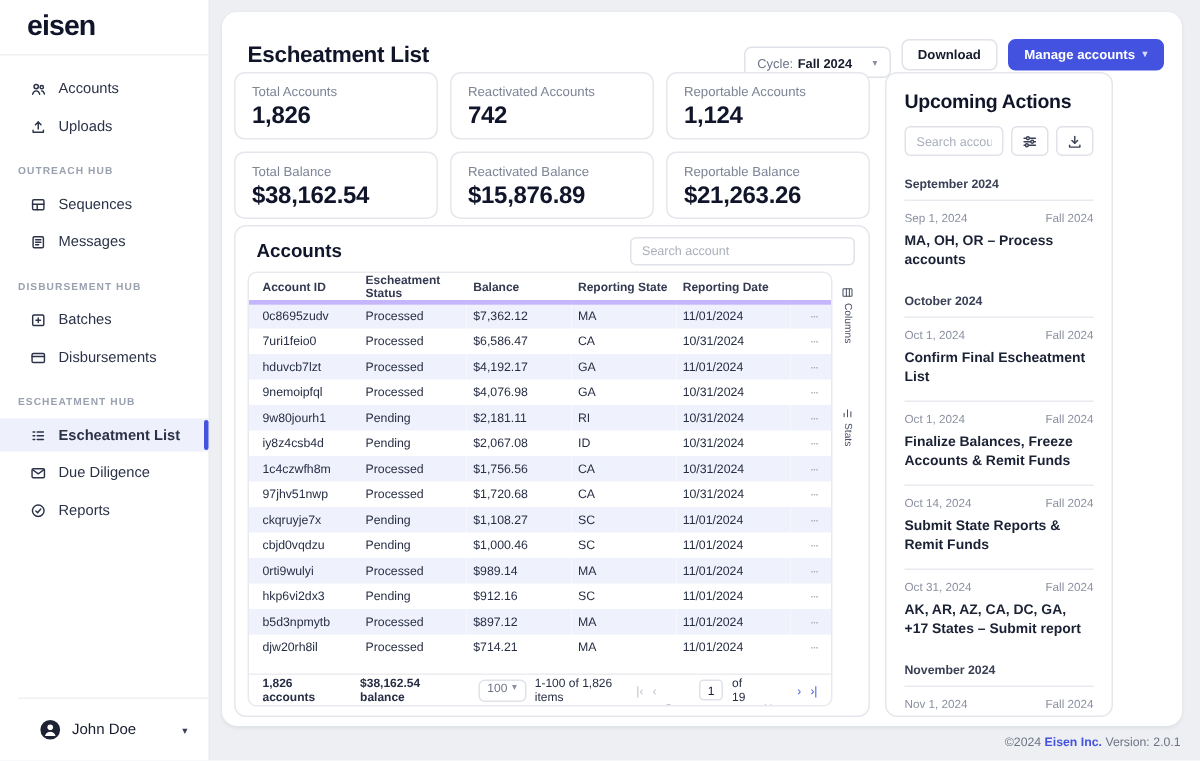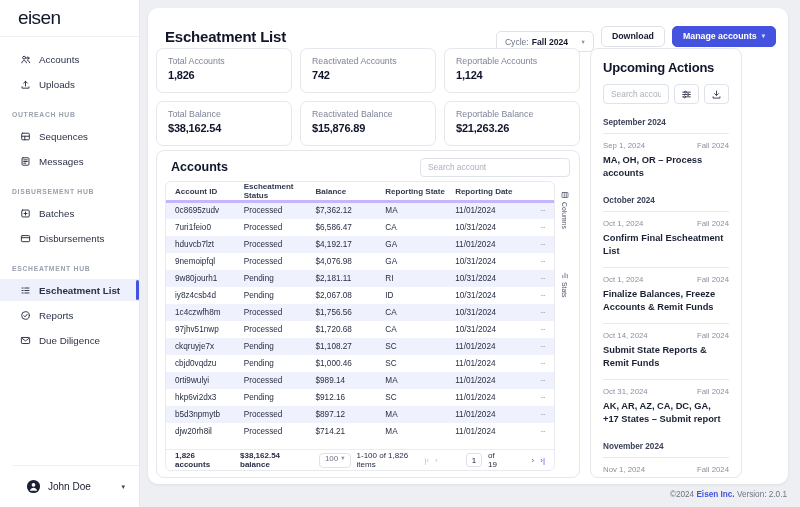--- a/index.html
+++ b/index.html
@@ -3,21 +3,21 @@
 <meta charset="utf-8">
 <style>
   * { box-sizing: border-box; margin: 0; padding: 0; }
   :root { --accent:#4353e0; --stripe:#eff1fc; --activebg:#eef0fc; --border:#e5e7ec; --ink:#161b2e; --muted:#7d8496; }
   html,body { width:800px; height:507px; }
   body { background:#edeff2; font-family:"Liberation Sans",sans-serif; color:var(--ink); position:relative; overflow:hidden; }
   svg { display:block; }
 
   
   .sidebar { position:absolute; left:0; top:0; width:140px; height:507px; background:#fff; border-right:1px solid #e7e9ee; }
-  .logo { height:37px; display:flex; align-items:center; padding-left:18px; font-size:19px; font-weight:normal; letter-spacing:-0.6px; color:#10152a; border-bottom:1px solid #eef0f3; }
+  .logo { height:37px; display:flex; align-items:center; padding-left:18px; font-size:19px; font-weight:bold; letter-spacing:-0.6px; color:#10152a; border-bottom:1px solid #eef0f3; }
   .nav { padding-top:8px; }
   .nav-section-header { font-size:6.8px; font-weight:bold; color:#9aa1af; letter-spacing:.7px; padding:13px 0 4px 12px; }
   .nav-item { display:flex; align-items:center; gap:8px; height:22px; padding-left:20px; font-size:9.8px; color:#2b3247; cursor:pointer; position:relative; margin:3px 0; }
   .nav-item .nav-icon { color:#2b3247; }
   .nav-item.active { background:var(--activebg); font-weight:bold; }
   .nav-item.active::after { content:""; position:absolute; right:0; top:1px; bottom:1px; width:3px; background:var(--accent); border-radius:2px; }
   .sidebar-user { position:absolute; bottom:0; left:12px; right:0; height:42px; border-top:1px solid #eef0f3; display:flex; align-items:center; gap:7px; padding:0 14px; font-size:10px; cursor:pointer; }
   .sidebar-user .caret { margin-left:auto; font-size:7px; color:#3a4156; }
 
   
@@ -30,21 +30,21 @@
   .cycle-select .sel-caret { margin-left:auto; }
   .sel-caret { font-size:6.5px; color:#8a90a0; }
   .btn { border:1px solid #dfe2e8; border-radius:5px; height:21px; padding:0 10px; font-size:8.8px; font-weight:bold; display:flex; align-items:center; background:#fff; color:var(--ink); cursor:pointer; font-family:inherit; }
   .btn-primary { background:var(--accent); border-color:var(--accent); color:#fff; gap:5px; }
   .btn-primary .sel-caret { color:#d6dbfa; }
 
   
   .stats-grid { position:absolute; left:8px; top:40px; width:424px; display:grid; grid-template-columns:repeat(3,1fr); gap:8px; }
   .stat-card { border:1px solid var(--border); border-radius:7px; height:45px; padding:7px 11px; background:#fff; }
   .stat-label { font-size:8.8px; color:var(--muted); margin-bottom:3px; }
-  .stat-value { font-size:11px; font-weight:bold; color:#10152a; letter-spacing:-0.2px; }
+  .stat-value { font-size:16px; font-weight:bold; color:#10152a; letter-spacing:-0.2px; }
 
   
   .accounts-panel { position:absolute; left:8px; top:142px; width:424px; height:328px; border:1px solid var(--border); border-radius:8px; background:#fff; }
   .accounts-header { height:30px; display:flex; align-items:center; padding:2px 9px 0 14px; }
   .accounts-title { font-size:12.5px; font-weight:bold; color:#10152a; }
   .search-input { margin-left:auto; width:150px; height:19px; border:1px solid #dfe2e8; border-radius:4px; font-size:8.4px; padding:0 7px; color:var(--ink); font-family:inherit; outline:none; }
   .search-input::placeholder { color:#aab0bc; }
   .table-container { position:absolute; left:8px; top:30px; width:390px; bottom:6px; border:1px solid #e9eaf0; border-radius:6px; overflow:hidden; }
   table { border-collapse:collapse; width:100%; table-layout:fixed; }
   thead th { text-align:left; font-size:8px; font-weight:bold; color:#333a51; height:16px; padding:0 4px; border-bottom:3px solid #c4b5fd; }
@@ -154,34 +154,34 @@
           <svg width="11" height="11" viewBox="0 0 16 16" fill="none" stroke="currentColor" stroke-width="1.4" stroke-linecap="round" stroke-linejoin="round">
             <path d="M3 4.4h1.6M3 8h1.6M3 11.6h1.6"></path>
             <path d="M7 4.4h6M7 8h6M7 11.6h6"></path>
           </svg>
         </span>
         <span class="nav-label">Escheatment List</span>
       </div>
       <div class="nav-item">
         <span class="nav-icon">
           <svg width="11" height="11" viewBox="0 0 16 16" fill="none" stroke="currentColor" stroke-width="1.4" stroke-linecap="round" stroke-linejoin="round">
+            <rect x="2" y="3.6" width="12" height="8.8" rx="1.2"></rect>
+            <path d="m2.6 4.6 5.4 4 5.4-4"></path>
+          </svg>
+        </span>
+        <span class="nav-label">Due Diligence</span>
+      </div>
+      <div class="nav-item">
+        <span class="nav-icon">
+          <svg width="11" height="11" viewBox="0 0 16 16" fill="none" stroke="currentColor" stroke-width="1.4" stroke-linecap="round" stroke-linejoin="round">
             <circle cx="8" cy="8" r="5.6"></circle>
             <path d="m5.7 8.2 1.7 1.7 3-3.6"></path>
           </svg>
         </span>
         <span class="nav-label">Reports</span>
-      </div>
-      <div class="nav-item">
-        <span class="nav-icon">
-          <svg width="11" height="11" viewBox="0 0 16 16" fill="none" stroke="currentColor" stroke-width="1.4" stroke-linecap="round" stroke-linejoin="round">
-            <rect x="2" y="3.6" width="12" height="8.8" rx="1.2"></rect>
-            <path d="m2.6 4.6 5.4 4 5.4-4"></path>
-          </svg>
-        </span>
-        <span class="nav-label">Due Diligence</span>
       </div>
     </nav>
   <div class="sidebar-user">
     <span id="avatar-slot">
         <svg width="15" height="15" viewBox="0 0 16 16">
           <circle cx="8" cy="8" r="7" fill="#1c2233"></circle>
           <circle cx="8" cy="6.2" r="2" fill="#fff"></circle>
           <path d="M4.2 12.4c.7-2 2.1-3 3.8-3s3.1 1 3.8 3z" fill="#fff"></path>
         </svg>
       </span>

